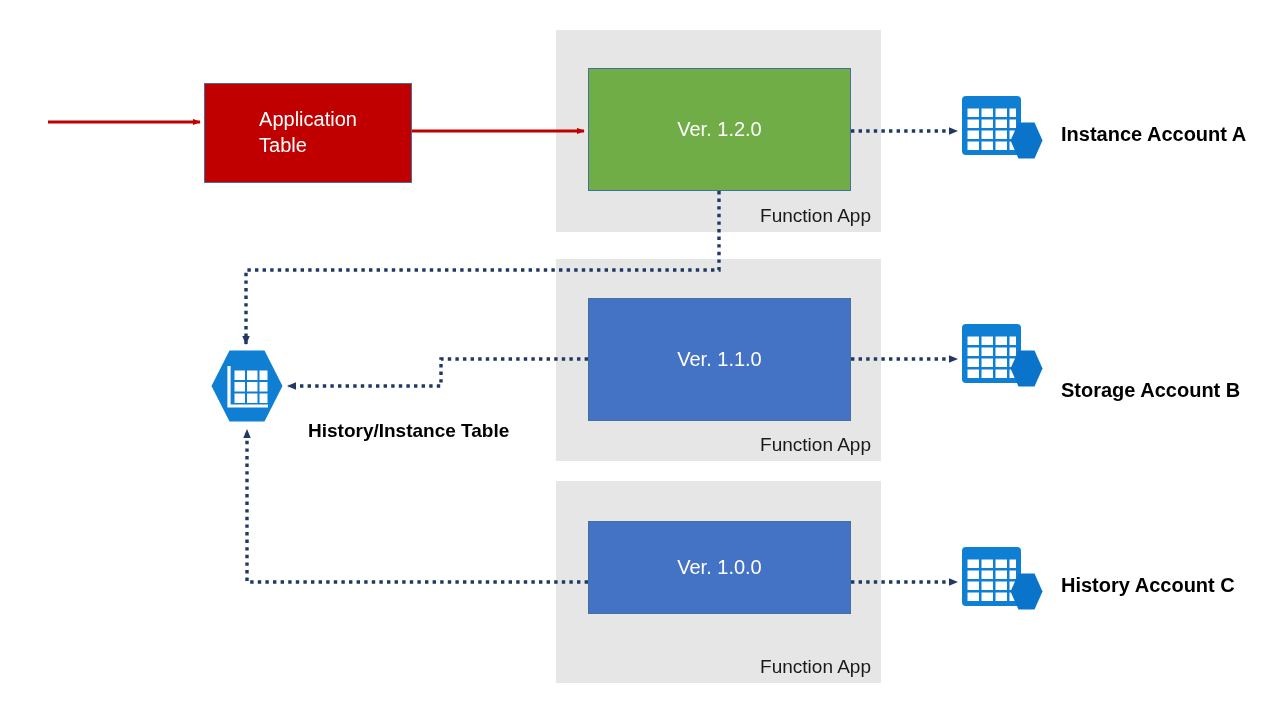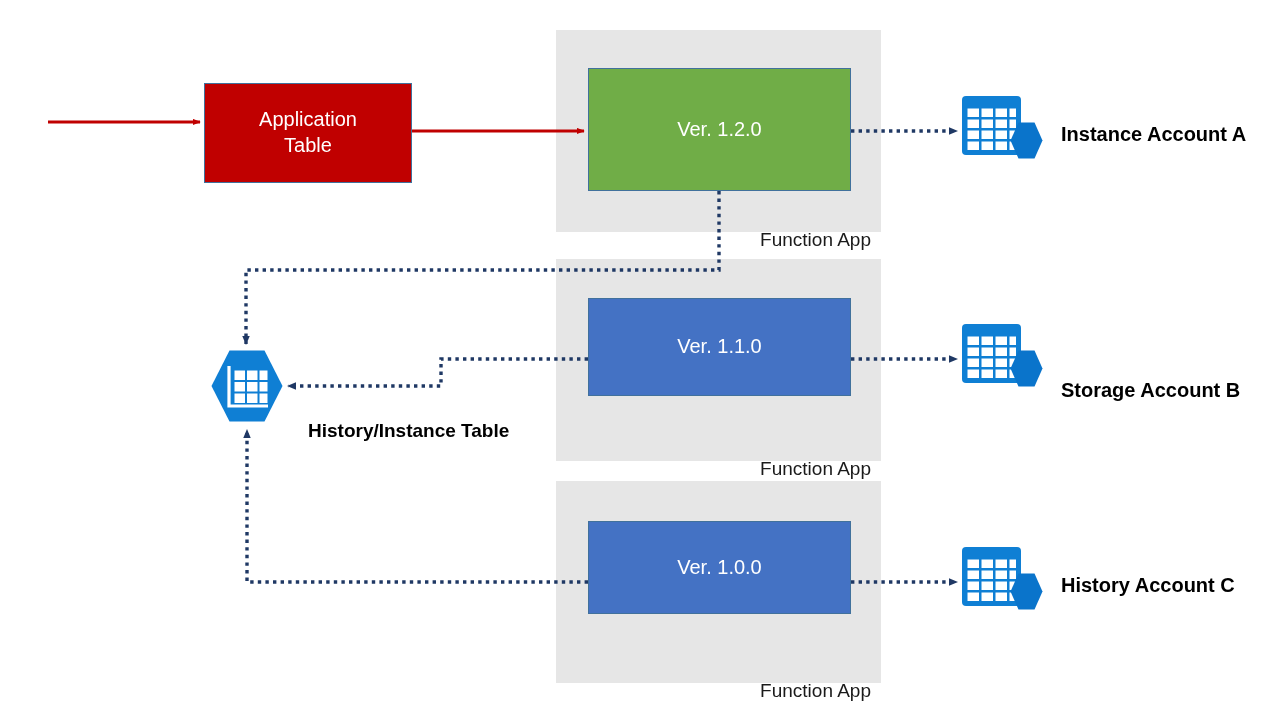--- a/index.html
+++ b/index.html
@@ -23,31 +23,29 @@
   .group-box {
     background: #E6E6E6;
     border: none;
   }
   .group-label {
     font-size: 19px;
     color: #1a1a1a;
     font-weight: 400;
     text-align: right;
     white-space: nowrap;
-    margin-top: 24px;
   }
 
   
   .node-box {
     border: 1px solid #41719C;
     box-sizing: border-box;
     display: flex;
     align-items: center;
     justify-content: center;
-    text-align: center;
     color: #ffffff;
     font-size: 20px;
     line-height: 1.28;
     font-weight: 400;
   }
   .node-green { background: #70AD47; }
   .node-blue  { background: #4472C4; }
   .node-red   { background: #C00000; }
 
   
@@ -118,21 +116,21 @@
     </div>
   </div>
 
   <div class="abs node-box node-green" style="left:588px; top:68px; width:263px; height:123px;">
     <span>Ver. 1.2.0</span>
   </div>
   <div class="abs group-label" style="left:660px; top:205px; width:211px;">
     <span>Function App</span>
   </div>
 
-  <div class="abs node-box node-blue" style="left:588px; top:298px; width:263px; height:98px;">
+  <div class="abs node-box node-blue" style="left:588px; top:298px; width:263px; height:123px;">
     <span>Ver. 1.1.0</span>
   </div>
   <div class="abs group-label" style="left:660px; top:434px; width:211px;">
     <span>Function App</span>
   </div>
 
   <div class="abs node-box node-blue" style="left:588px; top:521px; width:263px; height:93px;">
     <span>Ver. 1.0.0</span>
   </div>
   <div class="abs group-label" style="left:660px; top:656px; width:211px;">

